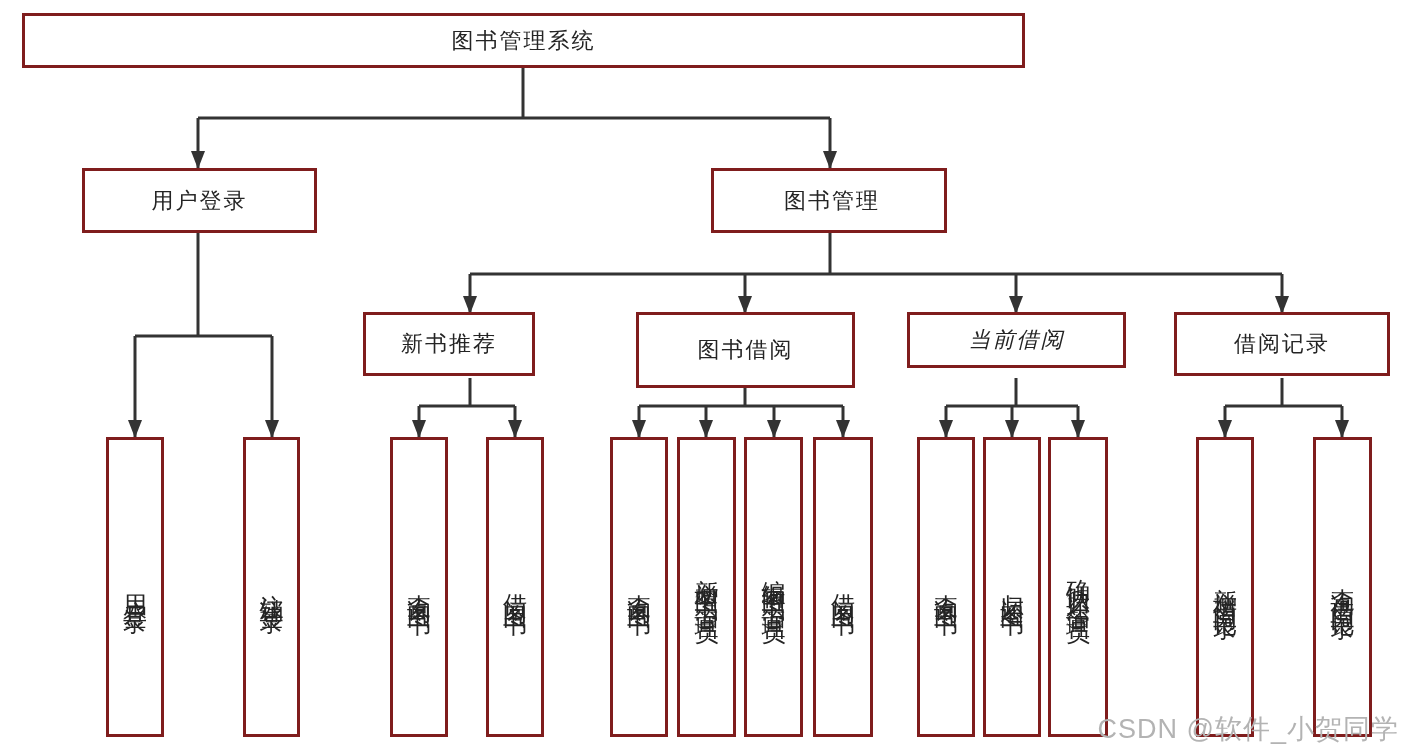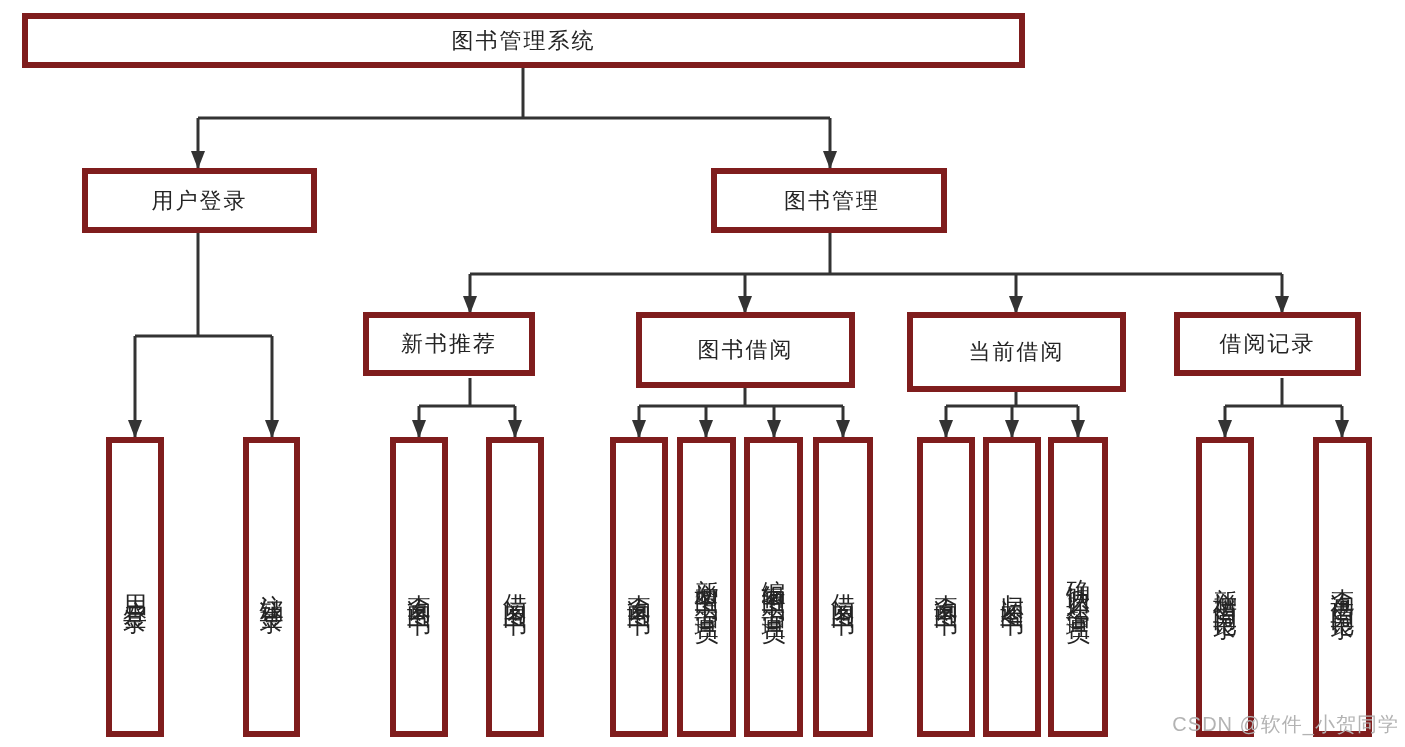--- a/index.html
+++ b/index.html
@@ -13,21 +13,21 @@
   }
   .connectors {
     position: absolute;
     left: 0; top: 0;
     width: 1405px; height: 747px;
     z-index: 1;
   }
   .node {
     position: absolute;
     box-sizing: border-box;
-    border: 6px solid #7f1d1d;
+    border: 3px solid #7f1d1d;
     background: #ffffff;
     display: flex;
     align-items: center;
     justify-content: center;
     color: #242424;
     z-index: 2;
     text-align: center;
   }
   .h-node {
     font-size: 22px;
@@ -38,21 +38,21 @@
     writing-mode: vertical-rl;
     text-orientation: mixed;
     font-size: 24px;
     letter-spacing: 6px;
     line-height: 1;
   }
   .watermark {
     position: absolute;
     right: 6px;
     top: 711px;
-    font-size: 20px;
+    font-size: 27px;
     color: #b3b3b3;
     letter-spacing: 1px;
     z-index: 3;
     white-space: nowrap;
   }
 </style>
 </head>
 <body>
 
 <div class="stage">
@@ -107,22 +107,22 @@
     </g>
   </svg>
 
   <div class="node h-node" style="left:22px; top:13px; width:1003px; height:55px;">图书管理系统</div>
 
   <div class="node h-node" style="left:82px; top:168px; width:235px; height:65px;">用户登录</div>
   <div class="node h-node" style="left:711px; top:168px; width:236px; height:65px;padding-left:6px;">图书管理</div>
 
   <div class="node h-node" style="left:363px; top:312px; width:172px; height:64px;">新书推荐</div>
   <div class="node h-node" style="left:636px; top:312px; width:219px; height:76px;">图书借阅</div>
-  <div class="node h-node" style="left:907px; top:312px; width:219px; height:80px;">当前借阅</div>
-  <div class="node h-node" style="left:1174px; top:312px; width:187px; height:64px;">借阅记录</div>
+  <div class="node h-node" style="left:907px; top:312px; width:219px; height:56px;font-style:italic;">当前借阅</div>
+  <div class="node h-node" style="left:1174px; top:312px; width:216px; height:64px;">借阅记录</div>
 
   <div class="node v-node" style="left:106px; top:437px; width:58px; height:300px;">用户登录</div>
   <div class="node v-node" style="left:243px; top:437px; width:57px; height:300px;">注销登录</div>
 
   <div class="node v-node" style="left:390px; top:437px; width:58px; height:300px;">查询图书</div>
   <div class="node v-node" style="left:486px; top:437px; width:58px; height:300px;">借阅图书</div>
 
   <div class="node v-node" style="left:610px; top:437px; width:58px; height:300px;">查询图书</div>
   <div class="node v-node" style="left:677px; top:437px; width:59px; height:300px;">新增图书（管理员）</div>
   <div class="node v-node" style="left:744px; top:437px; width:59px; height:300px;">编辑图书（管理员）</div>

